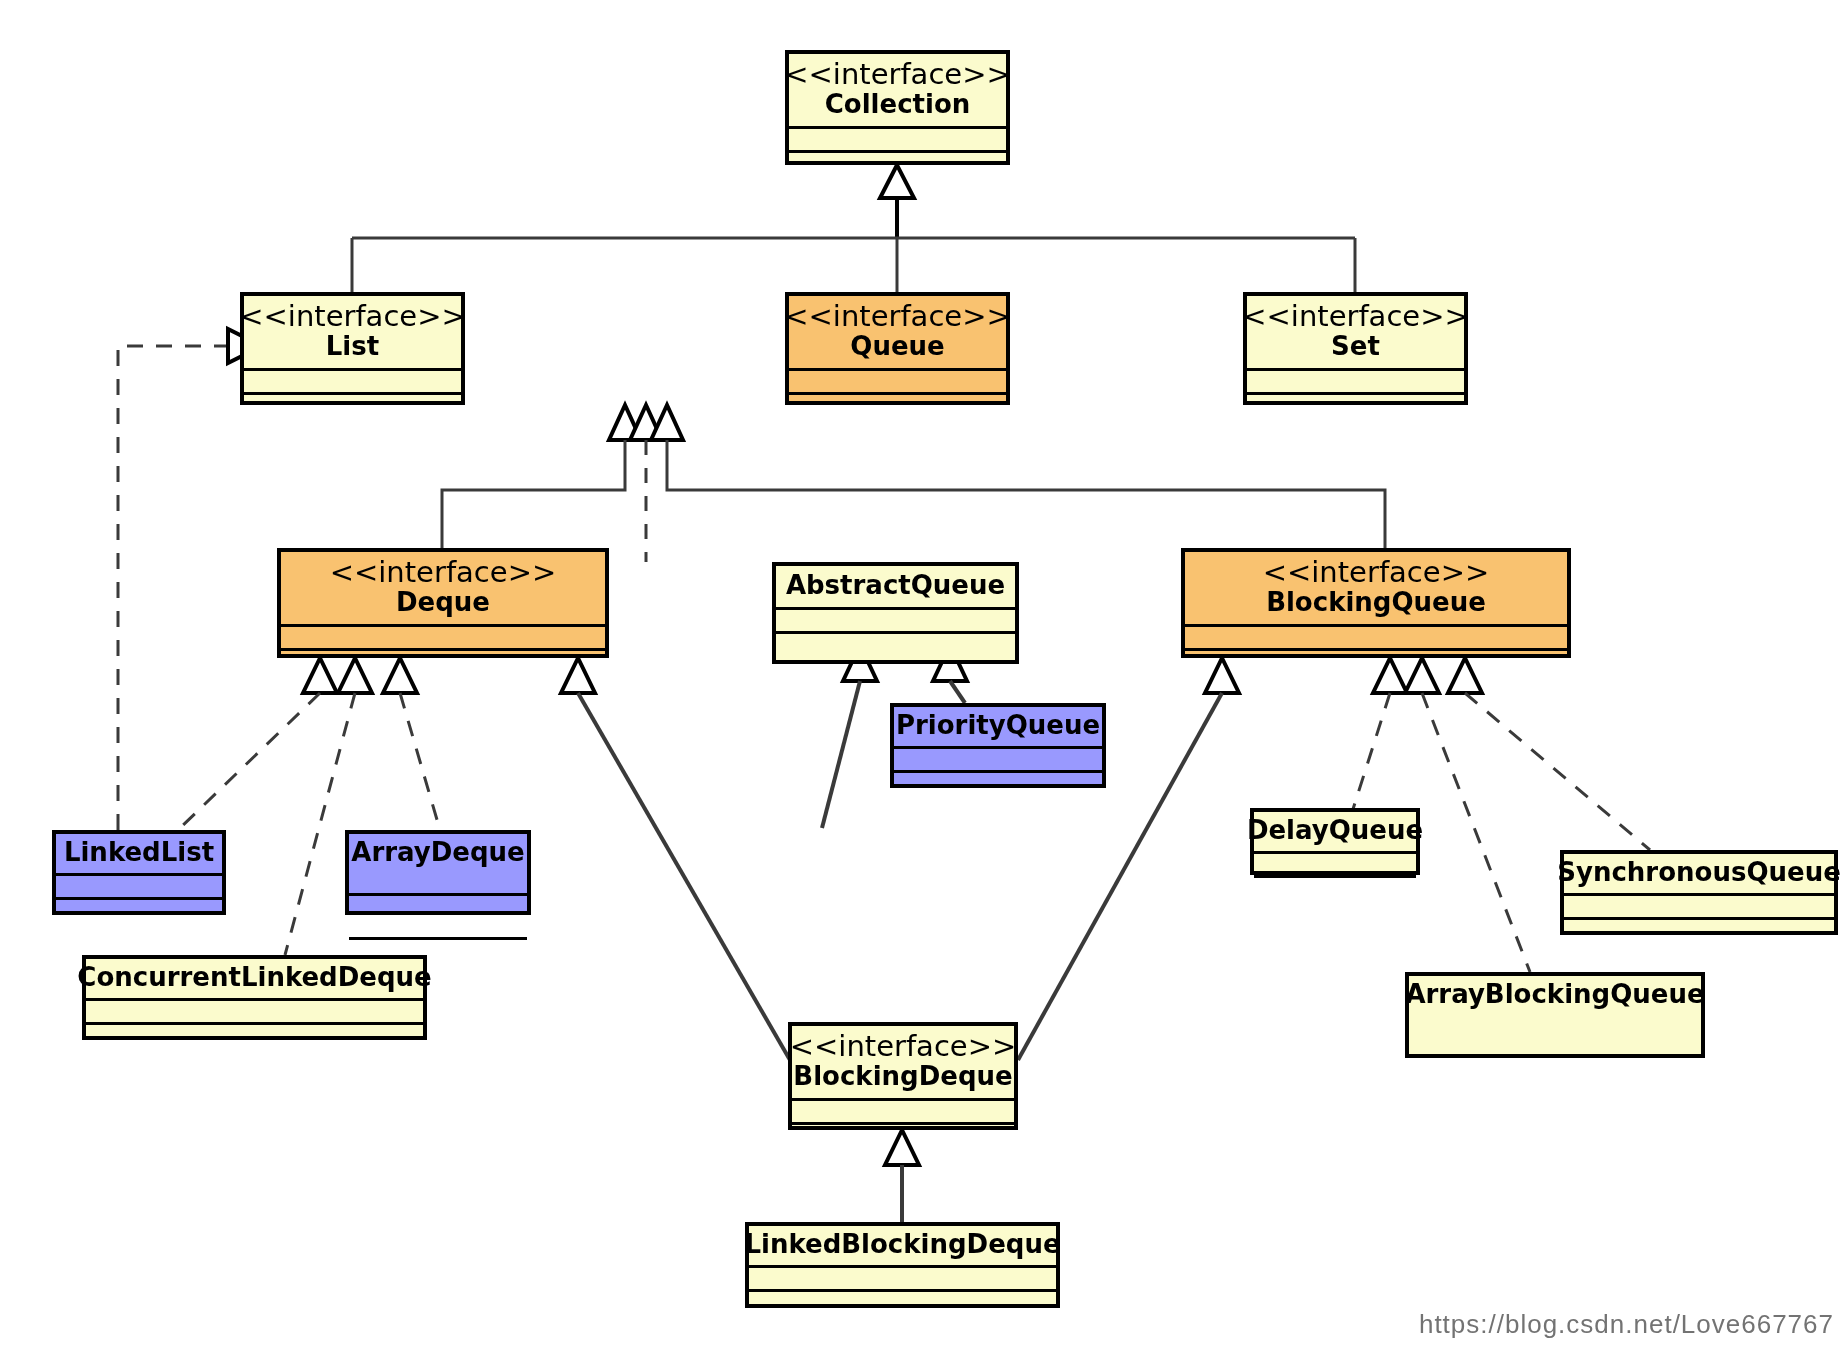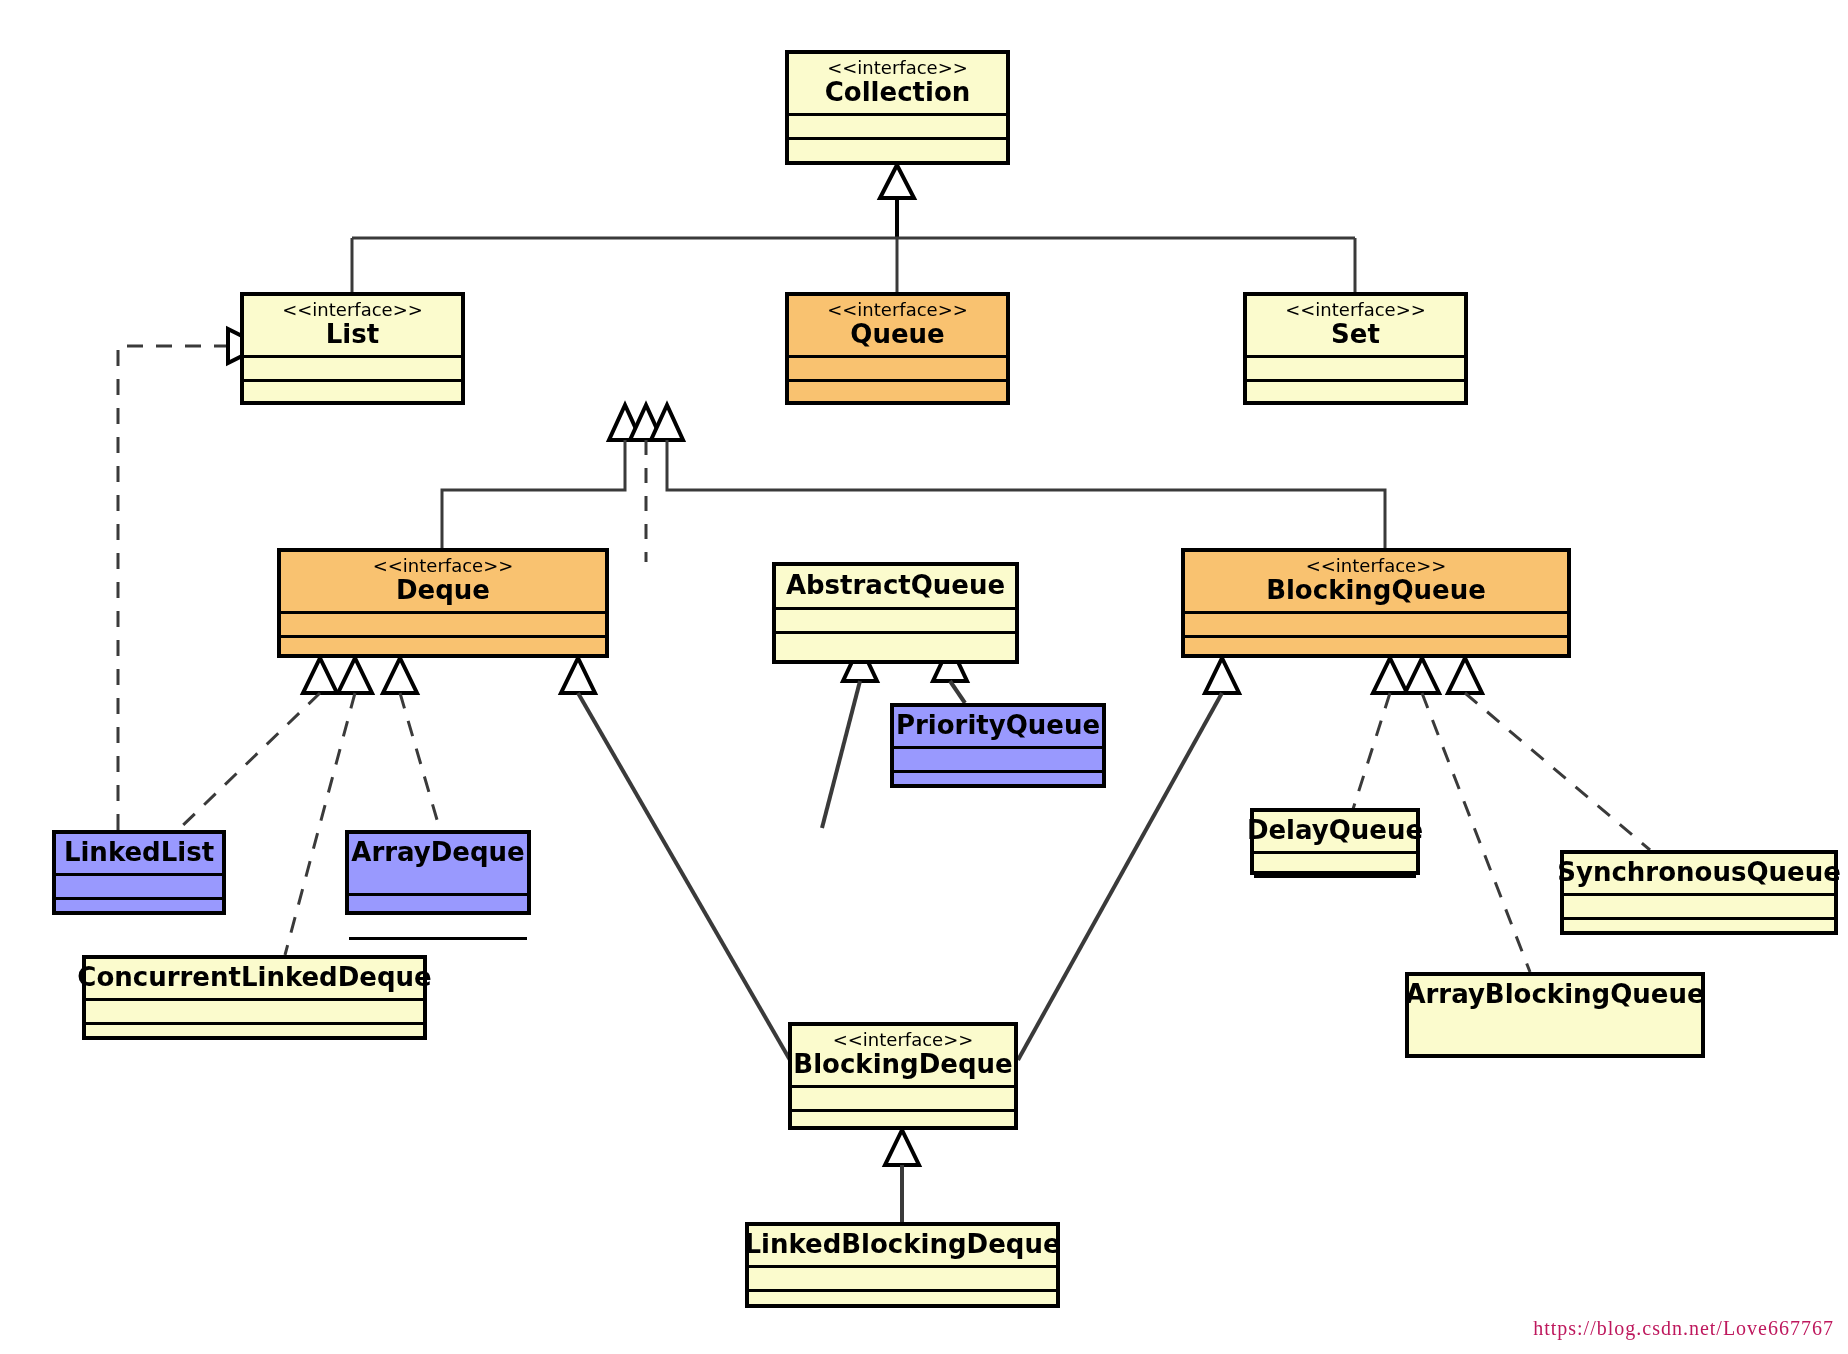--- a/index.html
+++ b/index.html
@@ -39,21 +39,21 @@
   .node .title {
     flex: 1 1 auto;
     display: flex;
     flex-direction: column;
     align-items: center;
     justify-content: center;
     padding: 4px 10px 6px 10px;
     line-height: 1.12;
   }
   .node .stereo {
-    font-size: 18px;
+    font-size: 29px;
     font-weight: 400;
     color: #000000;
     letter-spacing: 0px;
     white-space: nowrap;
   }
   .node .name {
     font-size: 26px;
     font-weight: 700;
     color: #000000;
     white-space: nowrap;
@@ -63,23 +63,23 @@
     height: 21px;
     flex: 0 0 auto;
   }
   .node .compartment.last {
     height: 26px;
   }
   .watermark {
     position: absolute;
     right: 14px;
     bottom: 14px;
-    font-family: Liberation Serif, serif;
-    font-size: 20px;
-    color: #be185d;
+    font-family: Liberation Sans, sans-serif;
+    font-size: 26px;
+    color: #737373;
     letter-spacing: 1px;
     white-space: nowrap;
     z-index: 2;
   }
 </style>
 </head>
 <body>
 
 <div id="canvas">
 

